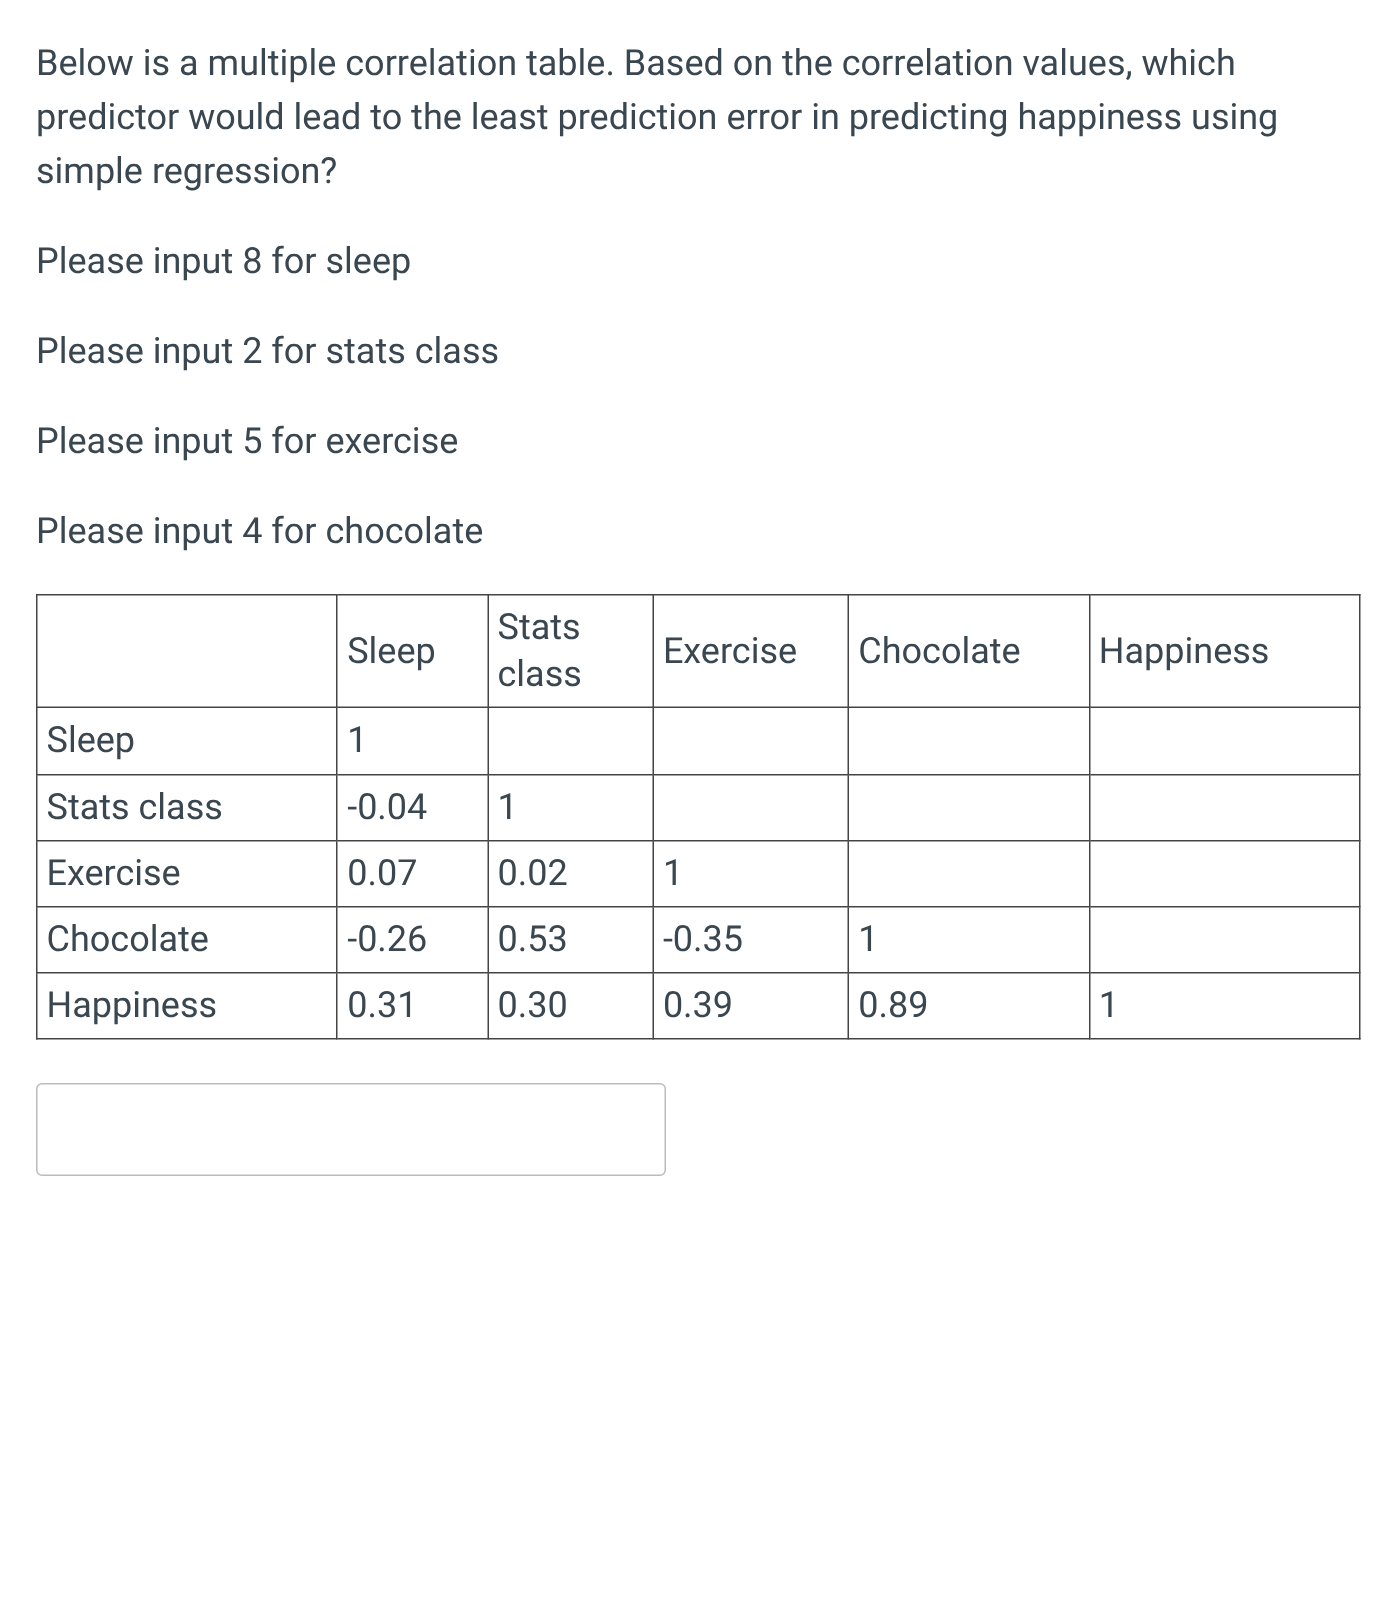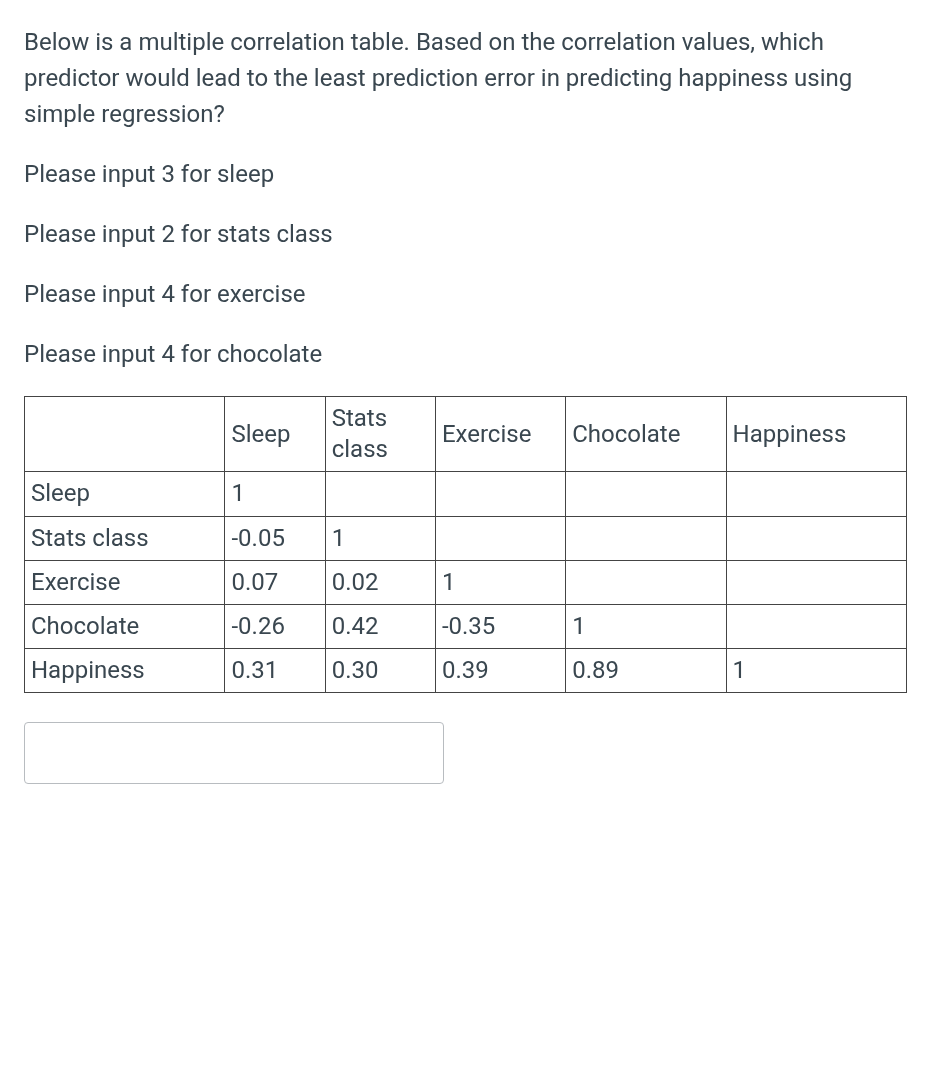--- a/index.html
+++ b/index.html
@@ -61,23 +61,23 @@
       color: #3a4750;
       font-family: inherit;
     }
   </style>
 </head>
 <body>
 
 
 
 <p>Below is a multiple correlation table. Based on the correlation values, which predictor would lead to the least prediction error in predicting happiness using simple regression?</p>
-<p>Please input 3 for sleep</p>
+<p>Please input 8 for sleep</p>
 <p>Please input 2 for stats class</p>
-<p>Please input 4 for exercise</p>
+<p>Please input 5 for exercise</p>
 <p>Please input 4 for chocolate</p>
 
 <table>
   <thead>
     <tr>
       <th class="row-header-col"></th>
       <th class="sleep-col">Sleep</th>
       <th class="stats-col">Stats class</th>
       <th class="exercise-col">Exercise</th>
       <th class="chocolate-col">Chocolate</th>
@@ -88,38 +88,38 @@
     <tr>
       <td>Sleep</td>
       <td>1</td>
       <td></td>
       <td></td>
       <td></td>
       <td></td>
     </tr>
     <tr>
       <td>Stats class</td>
-      <td>-0.05</td>
+      <td>-0.04</td>
       <td>1</td>
       <td></td>
       <td></td>
       <td></td>
     </tr>
     <tr>
       <td>Exercise</td>
       <td>0.07</td>
       <td>0.02</td>
       <td>1</td>
       <td></td>
       <td></td>
     </tr>
     <tr>
       <td>Chocolate</td>
       <td>-0.26</td>
-      <td>0.42</td>
+      <td>0.53</td>
       <td>-0.35</td>
       <td>1</td>
       <td></td>
     </tr>
     <tr>
       <td>Happiness</td>
       <td>0.31</td>
       <td>0.30</td>
       <td>0.39</td>
       <td>0.89</td>

